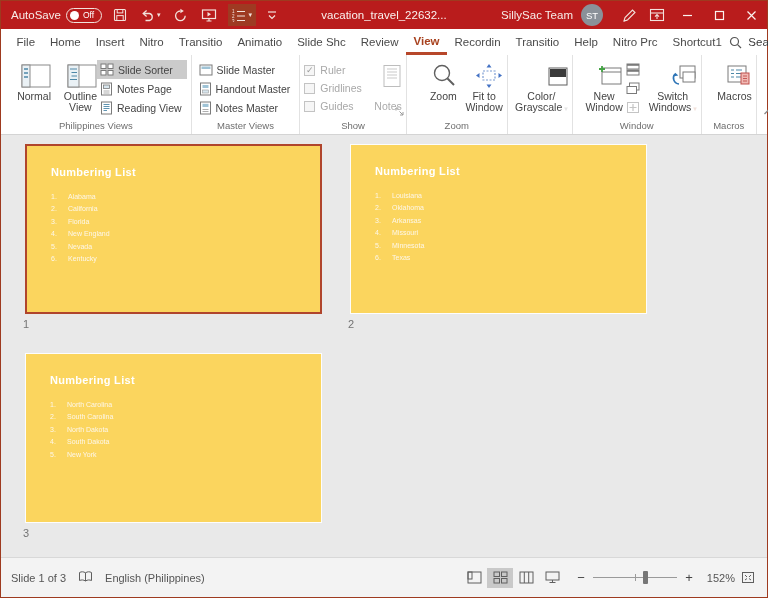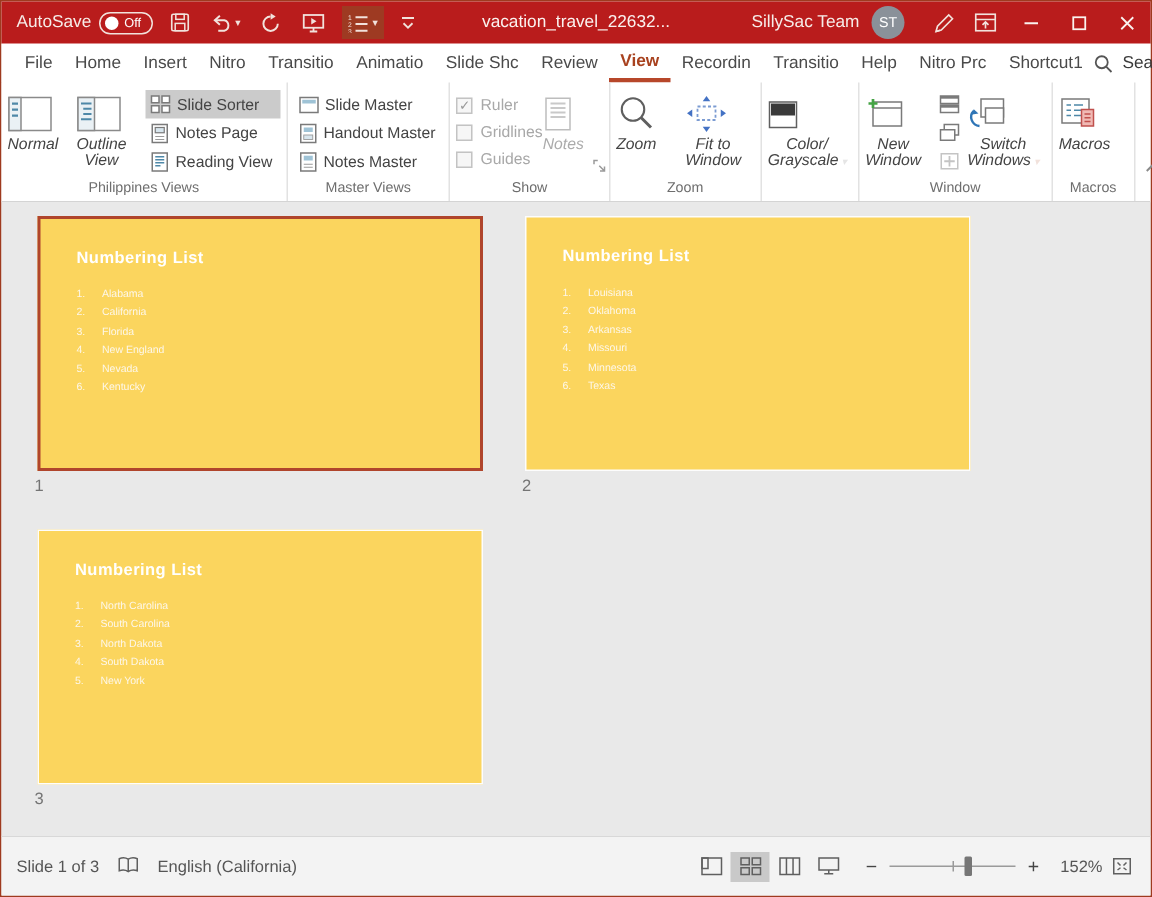--- a/index.html
+++ b/index.html
@@ -37,32 +37,32 @@
   .tab.active { color:#A8421F; font-weight:bold; border-bottom:3px solid #B7472A; }
   .tr-right { margin-left:auto; display:flex; align-items:center; gap:10px; padding-right:10px; }
   .searchbox { display:flex; align-items:center; gap:6px; color:#3a3a3a; }
 
   
   .ribbon { height:80px; background:#fff; border-bottom:1px solid #D4D4D4;
             display:flex; align-items:stretch; flex:0 0 auto; font-size:10.5px; color:#444; }
   .group { display:flex; flex-direction:column; position:relative; padding:3px 4px 0 4px; border-right:1px solid #E2E2E2; }
   .group-body { display:flex; flex:1 1 auto; align-items:flex-start; }
   .group-label { text-align:center; font-size:9.5px; color:#6E6E6E; padding:2px 0 3px; }
-  .bigbtn { display:flex; flex-direction:column; align-items:flex-start; width:46px; padding-top:3px;font-style:italic; }
+  .bigbtn { display:flex; flex-direction:column; align-items:flex-end; width:46px; padding-top:3px; }
   .bigbtn .bi { height:30px; display:flex; align-items:center; justify-content:center; }
   .bigbtn .bl { text-align:center; line-height:11px; font-size:10.5px; }
   .smallcol { display:flex; flex-direction:column; justify-content:flex-start; padding-top:2px; }
   .smallbtn { display:flex; align-items:center; gap:4px; height:19px; padding:0 5px 0 3px; white-space:nowrap; }
   .smallbtn.sel { background:#CBCBCB; }
   .chk-col { display:flex; flex-direction:column; padding-top:3px; }
   .chkrow { display:flex; align-items:center; gap:5px; height:18px; color:#A8A8A8; }
   .chkbox { width:11px; height:11px; border:1px solid #C3C3C3; background:#F6F6F6;
             display:flex; align-items:center; justify-content:center; }
   .chkbox.on::after { content:"✓"; font-size:9px; color:#9a9a9a; line-height:1; }
-  .disabled-btn { color:#ABABAB; }
+  .disabled-btn { color:#ABABAB;gap:10px; }
   .dialog-launcher { position:absolute; right:2px; bottom:16px; }
   .chevron-collapse { display:flex; align-items:flex-end; padding:0 8px 18px 6px; margin-left:auto; }
 
   
   .canvas { flex:1 1 auto; background:#E9E9E9; position:relative; overflow:hidden; }
   .slide { position:absolute; width:297px; height:170px; background:#FBD55E; }
   .slide.normal-border { border:1px solid #FDFDFD; }
   .slide.selected { border:2px solid #B0452C; }
   .slide-title { margin:20px 0 0 24px; font-size:11px; font-weight:bold; color:#fff; letter-spacing:.3px; }
   .slide-list { margin:13px 0 0 24px; }
@@ -550,21 +550,21 @@
 
   <div class="statusbar">
     <div class="sb-left">
       <span>Slide 1 of 3</span>
       <span>
         <svg width="15" height="13" viewBox="0 0 15 13">
           <path d="M1.5 2.5 C3.5 1.5 5.5 1.5 7.5 2.8 C9.5 1.5 11.5 1.5 13.5 2.5 V10.5 C11.5 9.7 9.5 9.7 7.5 11 C5.5 9.7 3.5 9.7 1.5 10.5 Z" fill="none" stroke="#5f5f5f" stroke-width="1"></path>
           <path d="M7.5 2.8 V11" stroke="#5f5f5f" stroke-width="1"></path>
         </svg>
       </span>
-      <span>English (California)</span>
+      <span>English (Philippines)</span>
     </div>
     <div class="sb-right">
       <span class="sb-ic">
         <svg width="15" height="13" viewBox="0 0 15 13">
           <rect x="1" y="1" width="13" height="11" fill="none" stroke="#5f5f5f"></rect>
           <rect x="1" y="1" width="4" height="7" fill="none" stroke="#5f5f5f"></rect>
         </svg>
       </span>
       <span class="sb-ic active">
         <svg width="15" height="13" viewBox="0 0 15 13">

